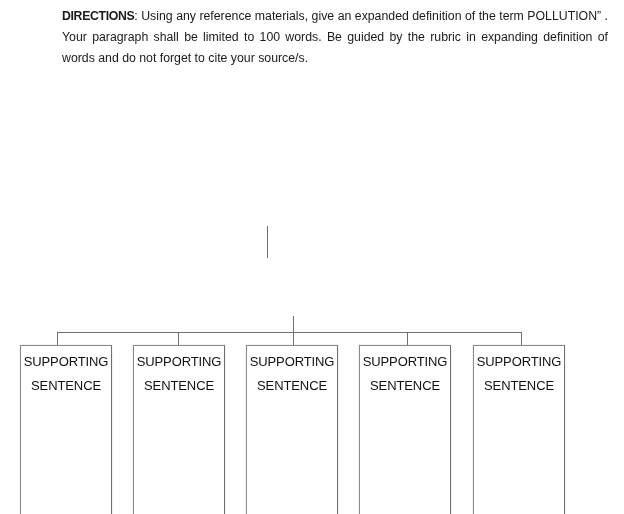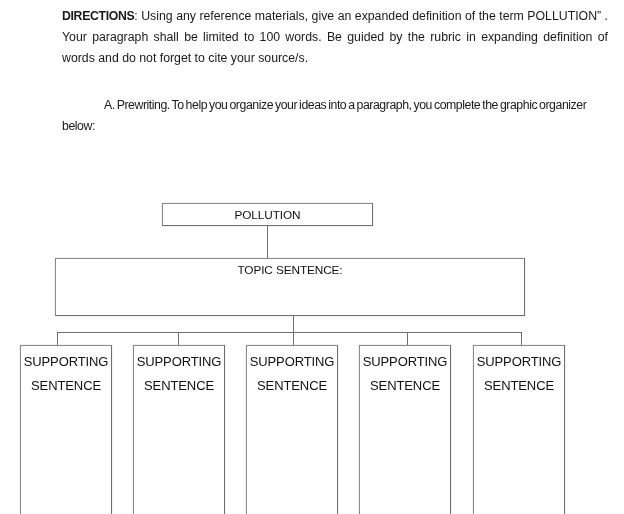--- a/index.html
+++ b/index.html
@@ -144,35 +144,28 @@
     height: 13px;
   }
 </style>
 </head>
 <body>
 
 <div class="doc-text">
 
   <p class="para para-directions"><span class="lbl-directions">DIRECTIONS</span><span>:</span> <span>Using any reference materials, give an expanded definition of the term POLLUTION”  . Your paragraph shall be limited to 100 words. Be guided by the rubric in expanding definition of words and do not forget to cite your source/s.</span></p>
 
-  <p class="para para-prewriting"><span class="indent"></span><span>A. Prewriting. To help you organize your ideas into a paragraph, you complete the graphic organizer below:</span></p>
 
 </div>
 
 <div class="organizer">
 
-  <div class="node node-pollution">
-    <span class="node-label">POLLUTION</span>
-  </div>
 
   <div class="conn conn-v conn-pollution-topic"></div>
 
-  <div class="node node-topic">
-    <span class="node-label">TOPIC SENTENCE:</span>
-  </div>
 
   <div class="conn conn-v conn-topic-bus"></div>
   <div class="conn conn-h conn-bus"></div>
 
   <div class="conn conn-v conn-stub" style="left:57px;"></div>
   <div class="conn conn-v conn-stub" style="left:178px;"></div>
   <div class="conn conn-v conn-stub" style="left:293px;"></div>
   <div class="conn conn-v conn-stub" style="left:407px;"></div>
   <div class="conn conn-v conn-stub" style="left:521px;"></div>
 

